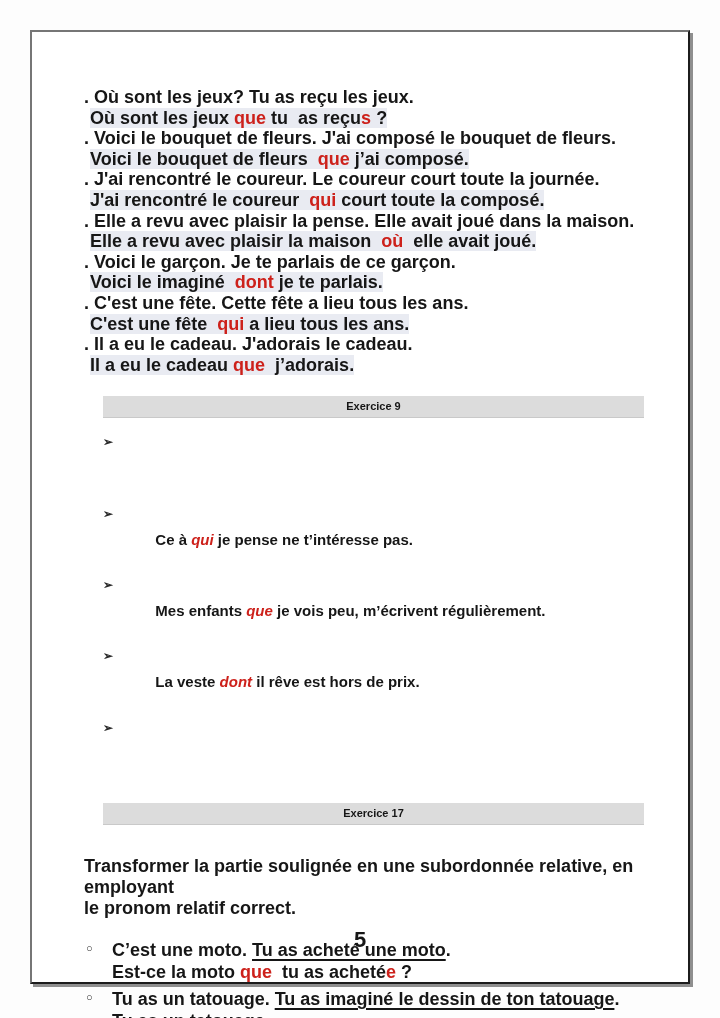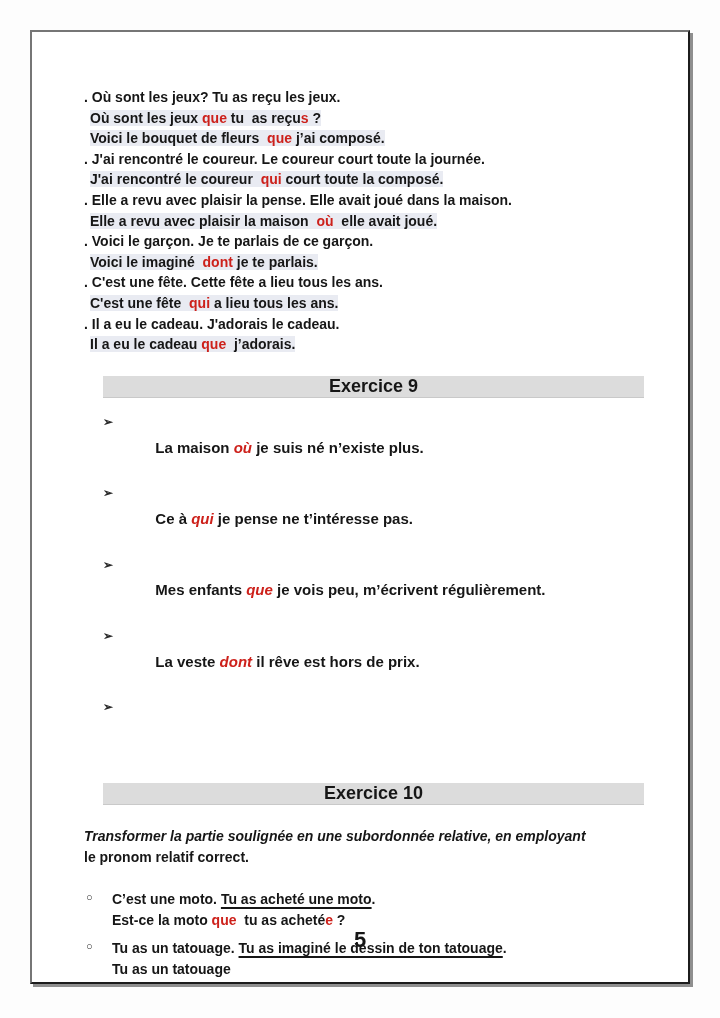--- a/index.html
+++ b/index.html
@@ -30,39 +30,39 @@
     letter-spacing:-1px;
     white-space:nowrap;text-align:center;
     z-index:0;pointer-events:none;
   }
   .content{
     position:absolute;left:0;top:0;right:0;bottom:0;
     padding:55px 26px 0 52px;
     z-index:1;
   }
   .line{
-    font-size:14px;line-height:20.6px;
+    font-size:18px;line-height:20.6px;
     font-weight:bold;
     white-space:pre-wrap;
   }
   .hl{background:#e9ebf2;margin-left:6px;}
   .red{color:#cd211b;}
   .it{font-style:italic;}
   .ul{text-decoration:underline;text-decoration-thickness:1.5px;text-underline-offset:3px;}
   .exheader{
     height:21px;background:#dcdcdc;
     margin:0 18px 0 19px;
     text-align:center;
-    font-size:18px;font-weight:bold;line-height:21px;
+    font-size:11px;font-weight:bold;line-height:21px;
     border-bottom:1px solid #c9c9c9;
   }
   .exheader.nine{margin-top:21px;}
   .exheader.ten{margin-top:14px;}
   .instruction{margin-top:15px;}
-  .instruction2{margin-top:21px;line-height:21px;font-style:italic;}
+  .instruction2{margin-top:31px;line-height:21px;}
   .arrow-list{margin-top:14px;}
   .arrow-item{
     position:relative;padding-left:38px;
     font-size:15px;line-height:23.8px;font-weight:bold;
     white-space:pre-wrap;
   }
   .arrow{
     position:absolute;left:19px;top:4px;
     font-size:12px;color:#2a2a2a;line-height:1;
   }
@@ -86,55 +86,56 @@
 <body>
 
 <div class="watermark">Le français est à la portée des collégiens</div>
 
 <div class="frame">
   <div class="content">
 
     <div>
       <div class="line"><span>. Où sont les jeux? Tu as reçu les jeux.</span></div>
       <div class="line"><span class="hl"><span>Où sont les jeux </span><span class="red">que</span><span> tu  as reçu</span><span class="red">s</span><span> ?</span></span></div>
+      <div class="line"><span>. Voici le bouquet de fleurs. J'ai composé le bouquet de fleurs.</span></div>
       <div class="line"><span class="hl"><span>Voici le bouquet de fleurs  </span><span class="red">que</span><span> j’ai composé.</span></span></div>
       <div class="line"><span>. J'ai rencontré le coureur. Le coureur court toute la journée.</span></div>
       <div class="line"><span class="hl"><span>J'ai rencontré le coureur  </span><span class="red">qui</span><span> court toute la composé.</span></span></div>
       <div class="line"><span>. Elle a revu avec plaisir la pense. Elle avait joué dans la maison.</span></div>
       <div class="line"><span class="hl"><span>Elle a revu avec plaisir la maison  </span><span class="red">où</span><span>  elle avait joué.</span></span></div>
       <div class="line"><span>. Voici le garçon. Je te parlais de ce garçon.</span></div>
       <div class="line"><span class="hl"><span>Voici le imaginé  </span><span class="red">dont</span><span> je te parlais.</span></span></div>
       <div class="line"><span>. C'est une fête. Cette fête a lieu tous les ans.</span></div>
       <div class="line"><span class="hl"><span>C'est une fête  </span><span class="red">qui</span><span> a lieu tous les ans.</span></span></div>
       <div class="line"><span>. Il a eu le cadeau. J'adorais le cadeau.</span></div>
       <div class="line"><span class="hl"><span>Il a eu le cadeau </span><span class="red">que</span><span>  j’adorais.</span></span></div>
     </div>
 
     <div class="exheader nine">Exercice 9</div>
 
 
     <div class="arrow-list">
       <div class="arrow-item">
-        <span class="arrow">➢</span><span><span>La maison </span><span class="red it">où</span><span> je suis né n’existe plus.</span></span>
+        <span class="arrow">➢</span>
       </div>
       <div class="arrow-item">
         <span class="arrow">➢</span><span><span>Ce à </span><span class="red it">qui</span><span> je pense ne t’intéresse pas.</span></span>
       </div>
       <div class="arrow-item">
         <span class="arrow">➢</span><span><span>Mes enfants </span><span class="red it">que</span><span> je vois peu, m’écrivent régulièrement.</span></span>
       </div>
       <div class="arrow-item">
         <span class="arrow">➢</span><span><span>La veste </span><span class="red it">dont</span><span> il rêve est hors de prix.</span></span>
       </div>
       <div class="arrow-item">
         <span class="arrow">➢</span>
       </div>
     </div>
 
-    <div class="exheader ten">Exercice 10</div>
+    <div class="exheader ten">Exercice 17</div>
 
     <div class="line instruction2"><span>Transformer la partie soulignée en une subordonnée relative, en employant</span></div>
     <div class="line" style="line-height:21px;"><span>le pronom relatif correct.</span></div>
 
     <div class="o-list">
       <div class="o-item">
         <span class="obullet">○</span>
         <div class="line"><span>C’est une moto. </span><span class="ul">Tu as acheté une moto</span><span>.</span></div>
         <div class="line"><span>Est-ce la moto </span><span class="red">que</span><span>  tu as acheté</span><span class="red">e</span><span> ?</span></div>
       </div>

